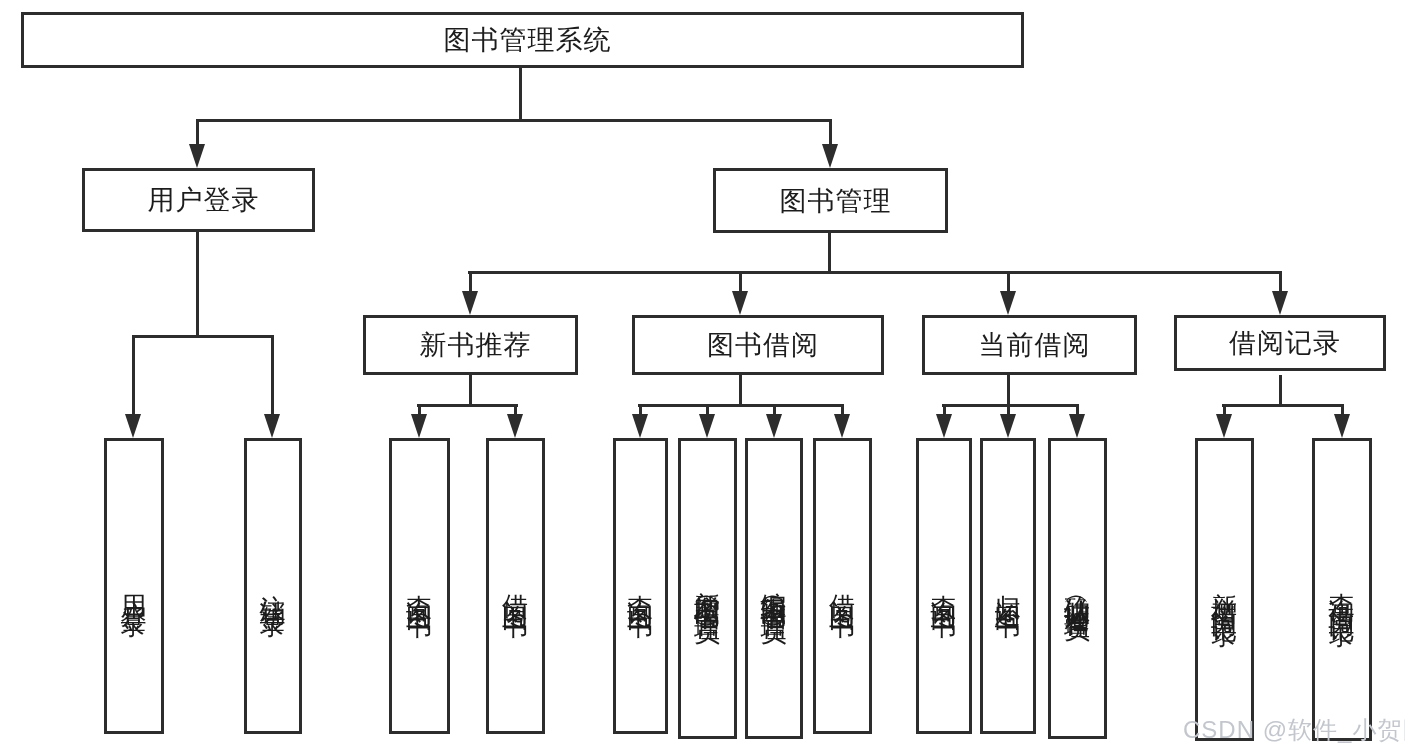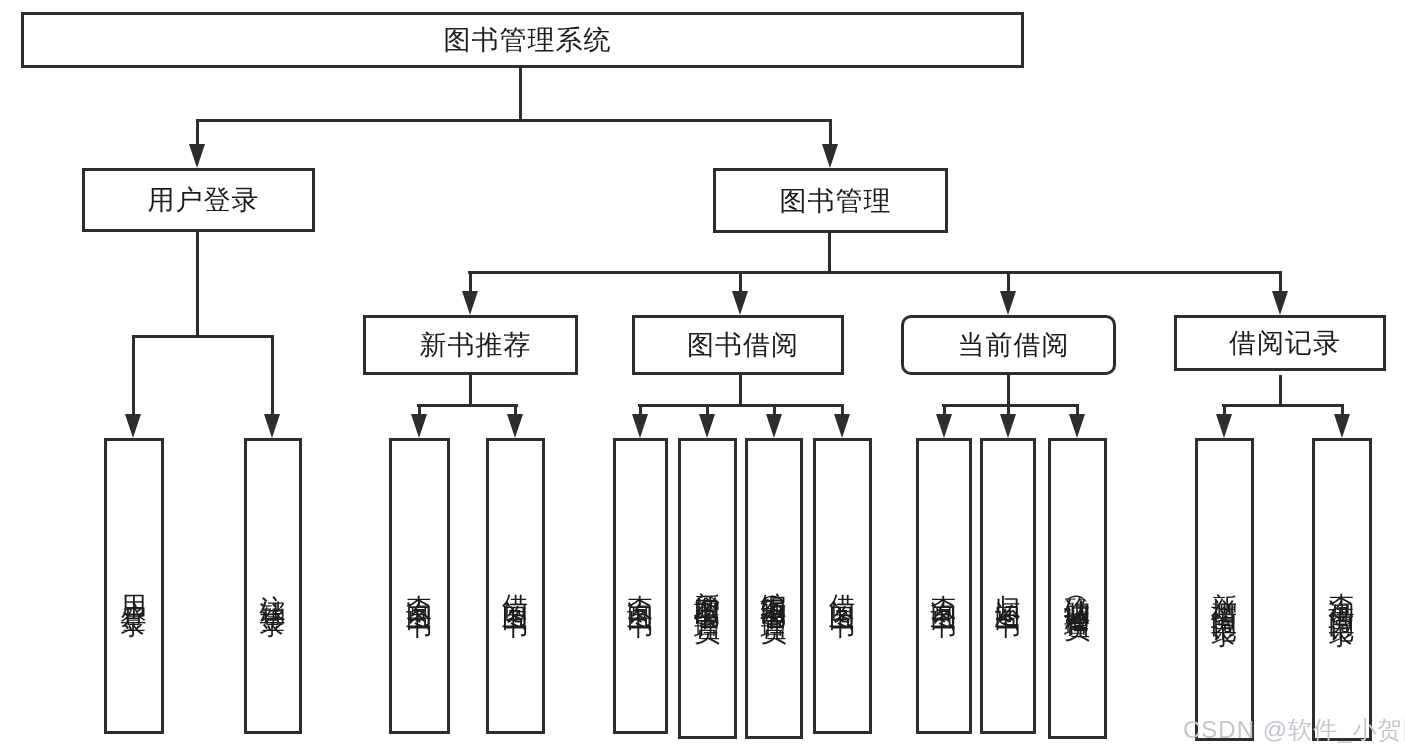--- a/index.html
+++ b/index.html
@@ -59,22 +59,22 @@
 <body>
 
 <div class="stage">
 
   <div class="box hbox" style="left:21px;top:12px;width:1003px;height:56px;">图书管理系统</div>
 
   <div class="box hbox" style="left:82px;top:168px;width:233px;height:64px;">用户登录</div>
   <div class="box hbox" style="left:713px;top:168px;width:235px;height:65px;">图书管理</div>
 
   <div class="box hbox" style="left:363px;top:315px;width:215px;height:60px;">新书推荐</div>
-  <div class="box hbox" style="left:632px;top:315px;width:212px;height:60px;">图书借阅</div>
-  <div class="box hbox" style="left:901px;top:315px;width:215px;height:60px;border-radius:10px;">当前借阅</div>
+  <div class="box hbox" style="left:632px;top:315px;width:252px;height:60px;">图书借阅</div>
+  <div class="box hbox" style="left:922px;top:315px;width:215px;height:60px;">当前借阅</div>
   <div class="box hbox" style="left:1174px;top:315px;width:212px;height:56px;">借阅记录</div>
 
   <div class="box vbox" style="left:104px;top:438px;width:60px;height:296px;">用户登录</div>
   <div class="box vbox" style="left:244px;top:438px;width:58px;height:296px;">注销登录</div>
 
   <div class="box vbox" style="left:389px;top:438px;width:61px;height:296px;">查询图书</div>
   <div class="box vbox" style="left:486px;top:438px;width:59px;height:296px;">借阅图书</div>
 
   <div class="box vbox" style="left:613px;top:438px;width:55px;height:296px;">查询图书</div>
   <div class="box vbox" style="left:678px;top:438px;width:59px;height:301px;letter-spacing:4px;">新增图书（管理员）</div>

